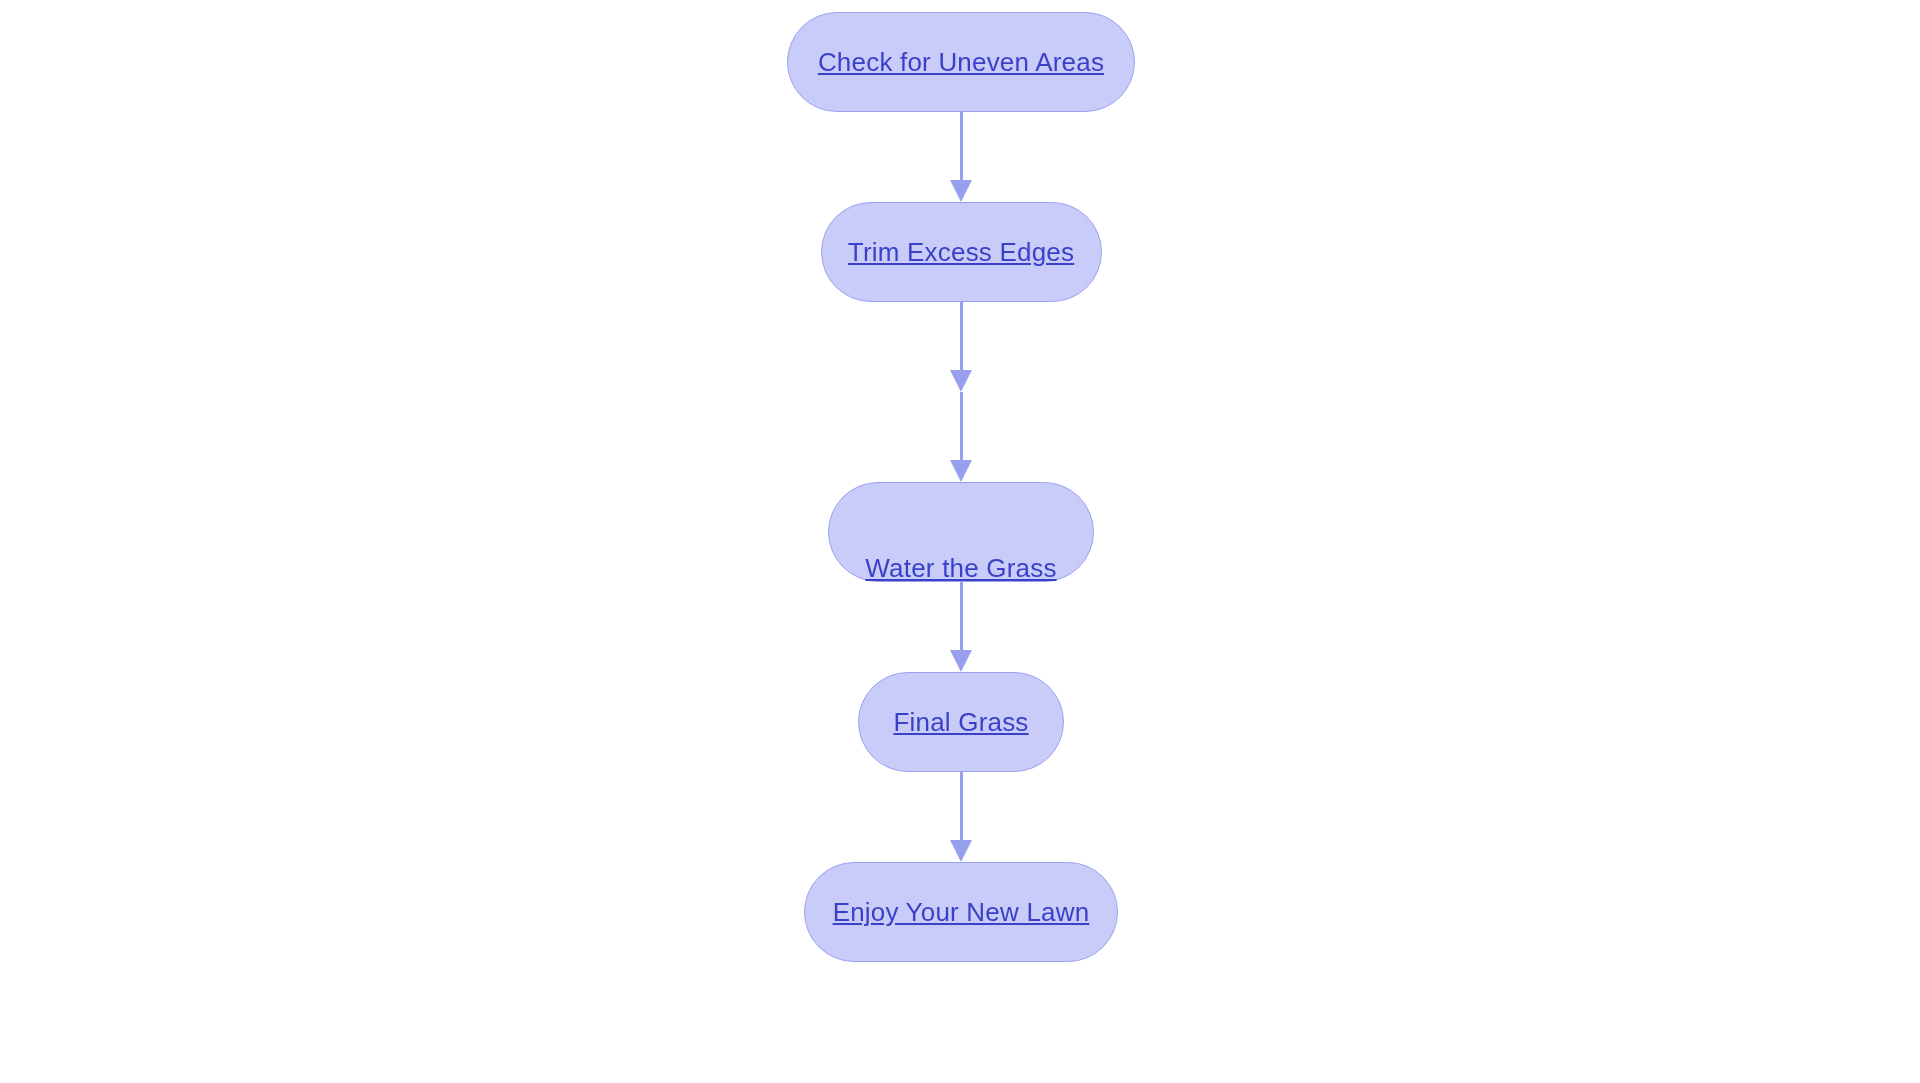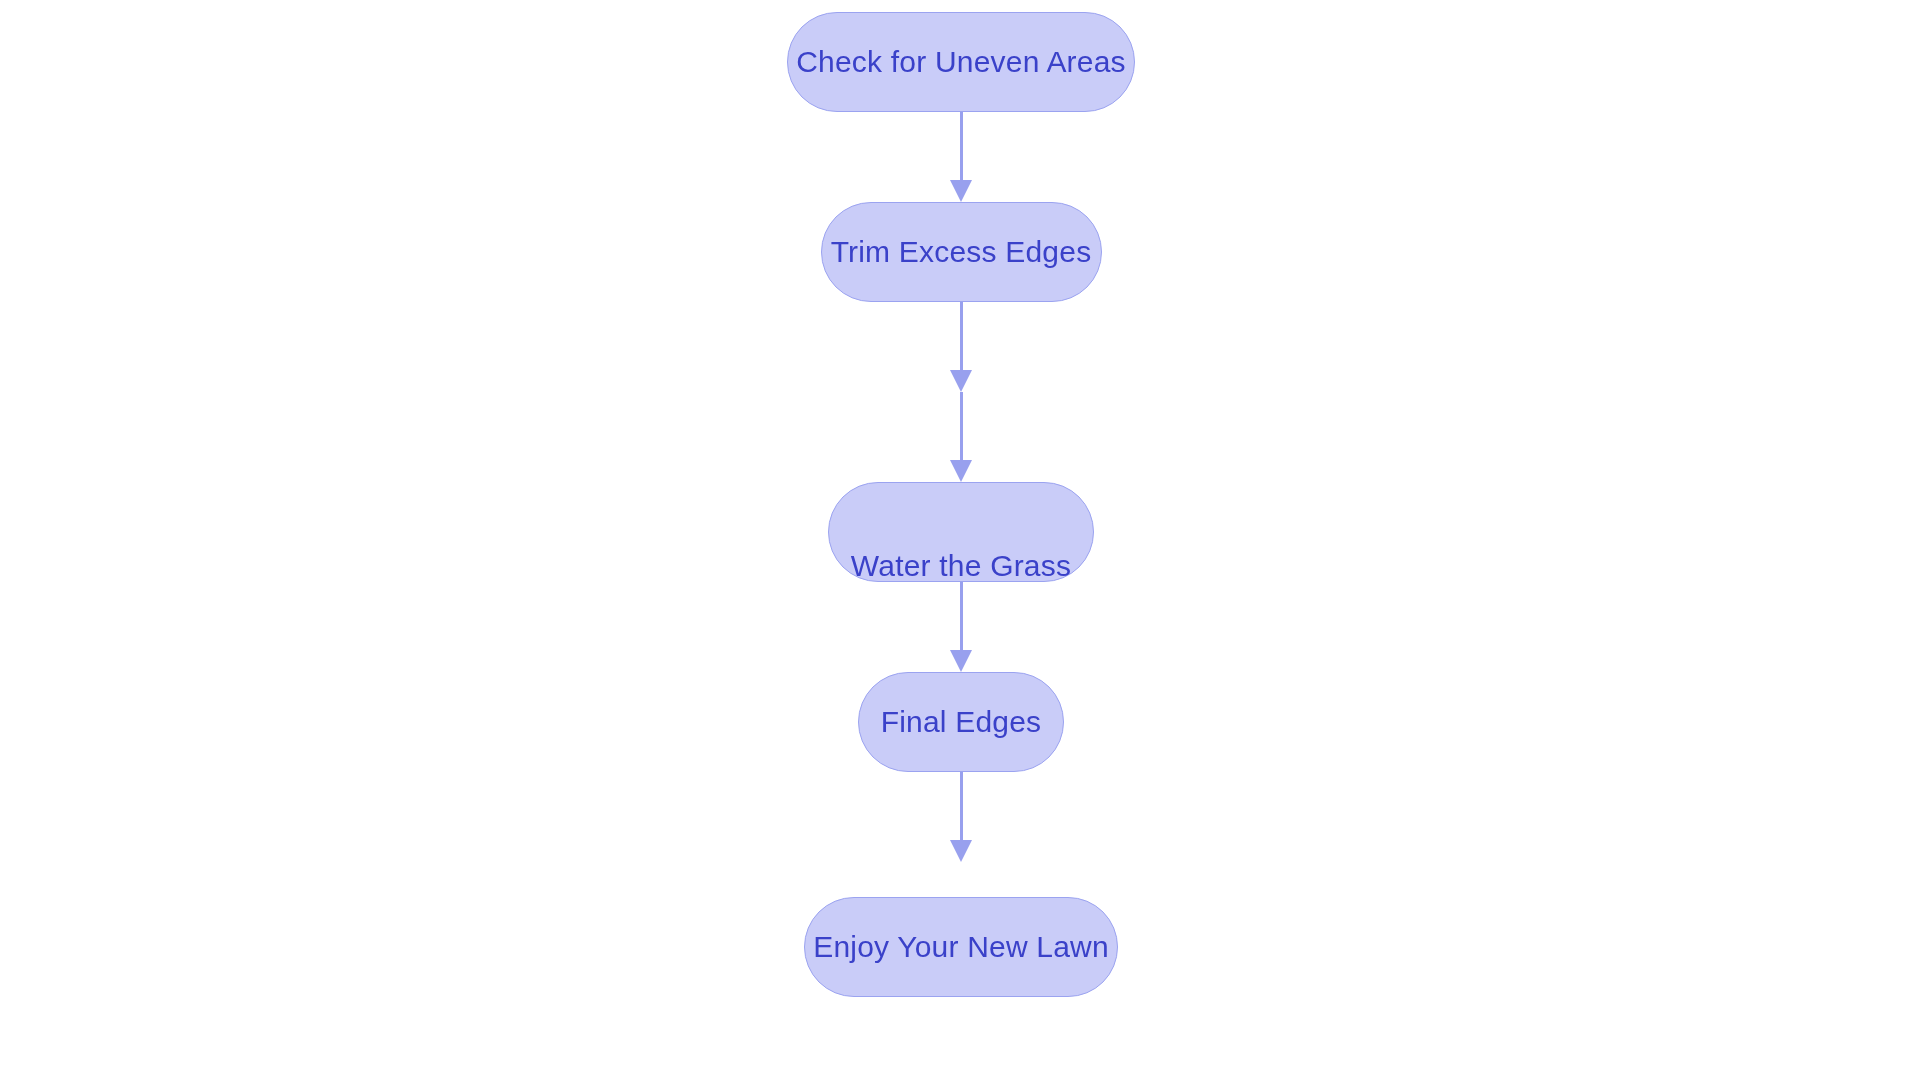--- a/index.html
+++ b/index.html
@@ -38,31 +38,32 @@
     border-radius: 52px;
     background: var(--node-fill);
     border: 1.5px solid var(--node-border);
     display: flex;
     align-items: center;
     justify-content: center;
     flex: none;
   }
   .node-label {
     color: var(--node-text);
-    font-size: 30px;
+    font-size: 26px;
     line-height: 1;
     white-space: nowrap;
     letter-spacing: 0.2px;
+    text-decoration: underline;
   }
   .n1 { width: 348px; }
   .n2 { width: 281px; }
   .n3 { width: 228px; }
   .n4 { width: 266px; align-items: flex-end; }
   .n5 { width: 206px; }
-  .n6 { width: 314px; margin-top: 35px; }
+  .n6 { width: 314px; }
   .connector {
     height: 90px;
     flex: none;
     display: flex;
     flex-direction: column;
     align-items: center;
   }
   .connector .line {
     width: 3px;
     flex: 1;
@@ -111,21 +112,21 @@
     <div class="node n4">
       <span class="node-label">Water the Grass</span>
     </div>
 
     <div class="connector">
       <div class="line"></div>
       <div class="head"></div>
     </div>
 
     <div class="node n5">
-      <span class="node-label">Final Edges</span>
+      <span class="node-label">Final Grass</span>
     </div>
 
     <div class="connector">
       <div class="line"></div>
       <div class="head"></div>
     </div>
 
     <div class="node n6">
       <span class="node-label">Enjoy Your New Lawn</span>
     </div>

